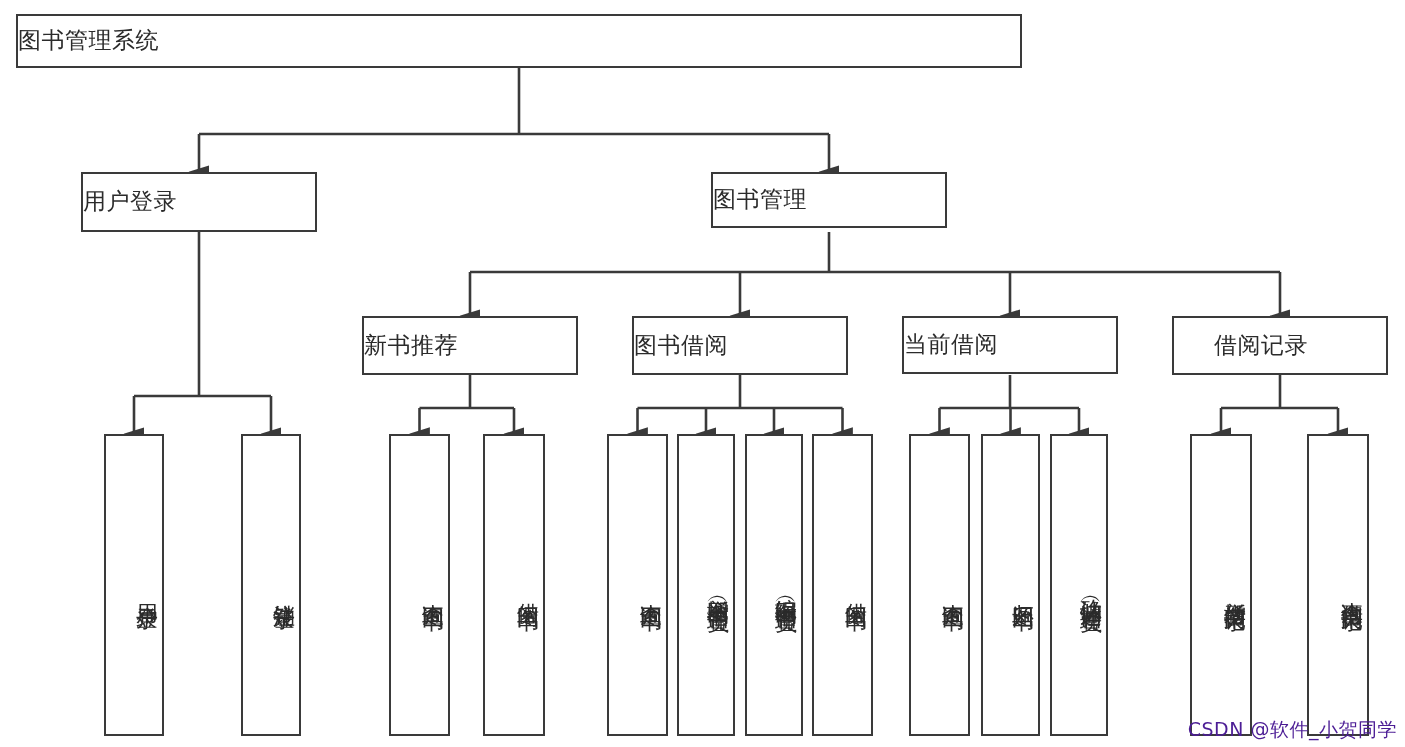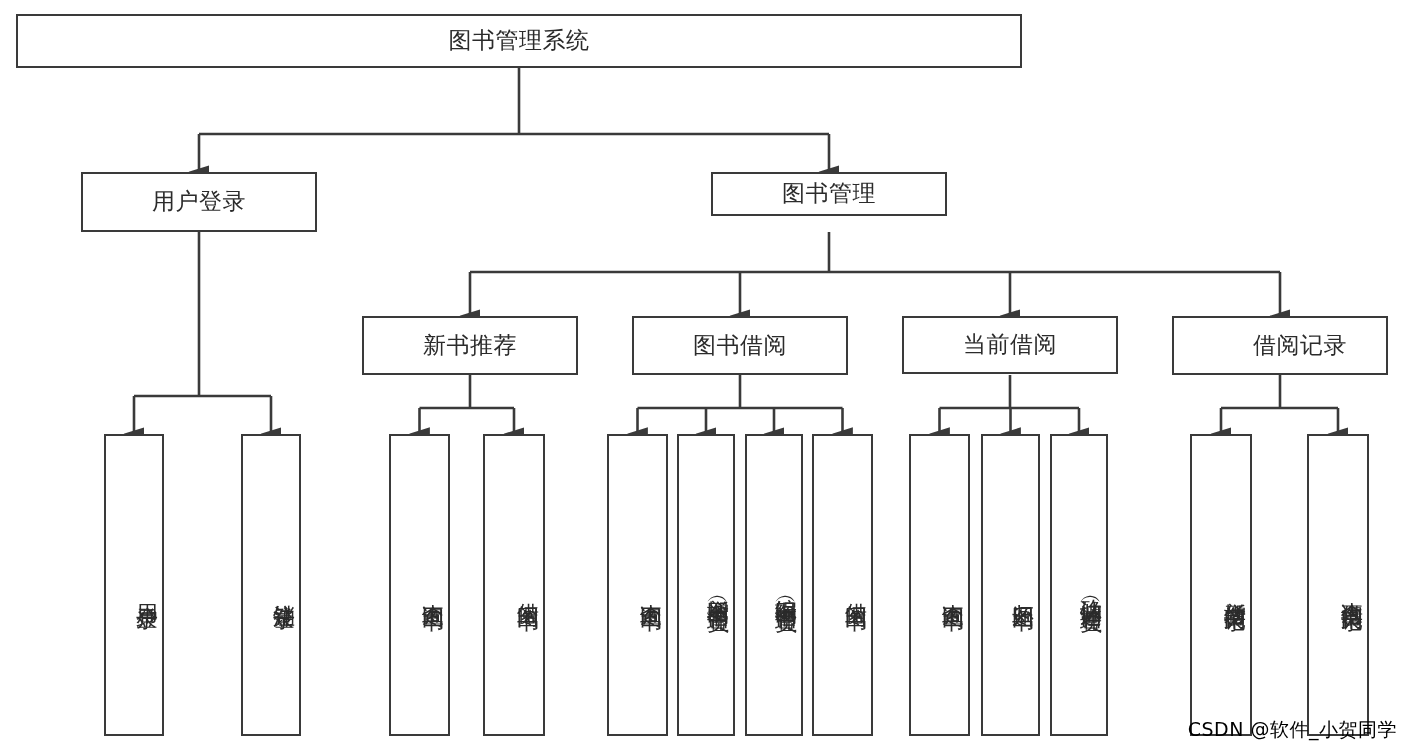--- a/index.html
+++ b/index.html
@@ -25,21 +25,20 @@
     height: 747px;
     pointer-events: none;
   }
   .node {
     position: absolute;
     box-sizing: border-box;
     background: #ffffff;
     border: 2.5px solid #3a3a3a;
     display: flex;
     align-items: center;
-    justify-content: center;
     color: #2b2b2b;
   }
   .node.horiz {
     font-size: 23px;
     line-height: 1.1;
     letter-spacing: 0.5px;
   }
   .node.vert {
     writing-mode: vertical-rl;
     text-orientation: upright;
@@ -54,21 +53,21 @@
     writing-mode: vertical-rl;
     text-orientation: upright;
     white-space: normal;
     text-align: left;
   }
   #watermark {
     position: absolute;
     right: 8px;
     bottom: 4px;
     font-size: 19px;
-    color: #000000;
+    color: #4c1d95;
     letter-spacing: 0.5px;
     white-space: nowrap;
   }
 </style>
 </head>
 <body>
 
 <div id="canvas">
 
   <svg id="edges" viewBox="0 0 1405 747">
@@ -114,21 +113,21 @@
       </g>
   </svg>
 
   <div class="node horiz" style="left: 16px; top: 14px; width: 1006px; height: 54px;">
     <span>图书管理系统</span>
   </div>
 
   <div class="node horiz" style="left: 81px; top: 172px; width: 236px; height: 60px;">
     <span>用户登录</span>
   </div>
-  <div class="node horiz" style="left: 711px; top: 172px; width: 236px; height: 44px;">
+  <div class="node horiz" style="left: 711px; top: 172px; width: 236px; height: 56px;">
     <span>图书管理</span>
   </div>
 
   <div class="node horiz" style="left: 632px; top: 316px; width: 216px; height: 59px;">
     <span>图书借阅</span>
   </div>
   <div class="node horiz" style="left: 362px; top: 316px; width: 216px; height: 59px;">
     <span>新书推荐</span>
   </div>
   <div class="node horiz" style="left: 902px; top: 316px; width: 216px; height: 58px;">

